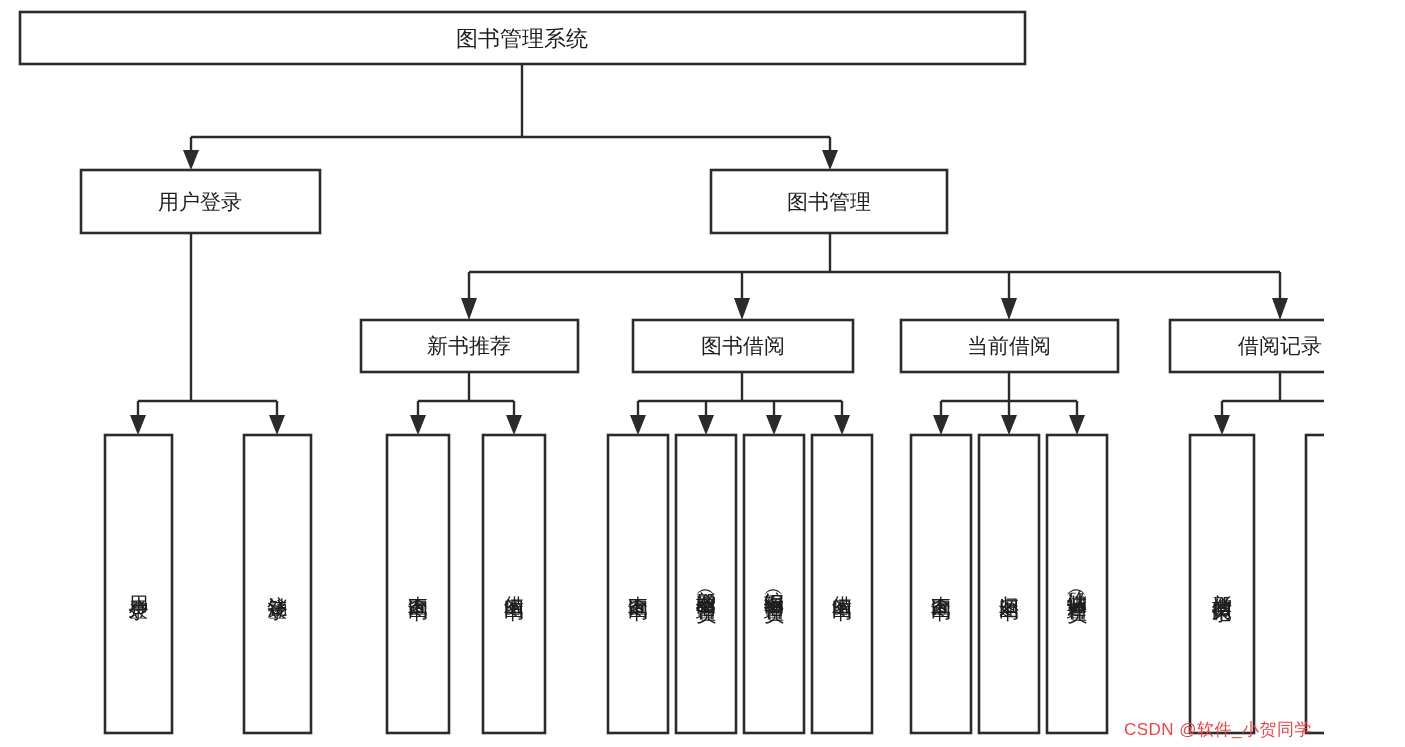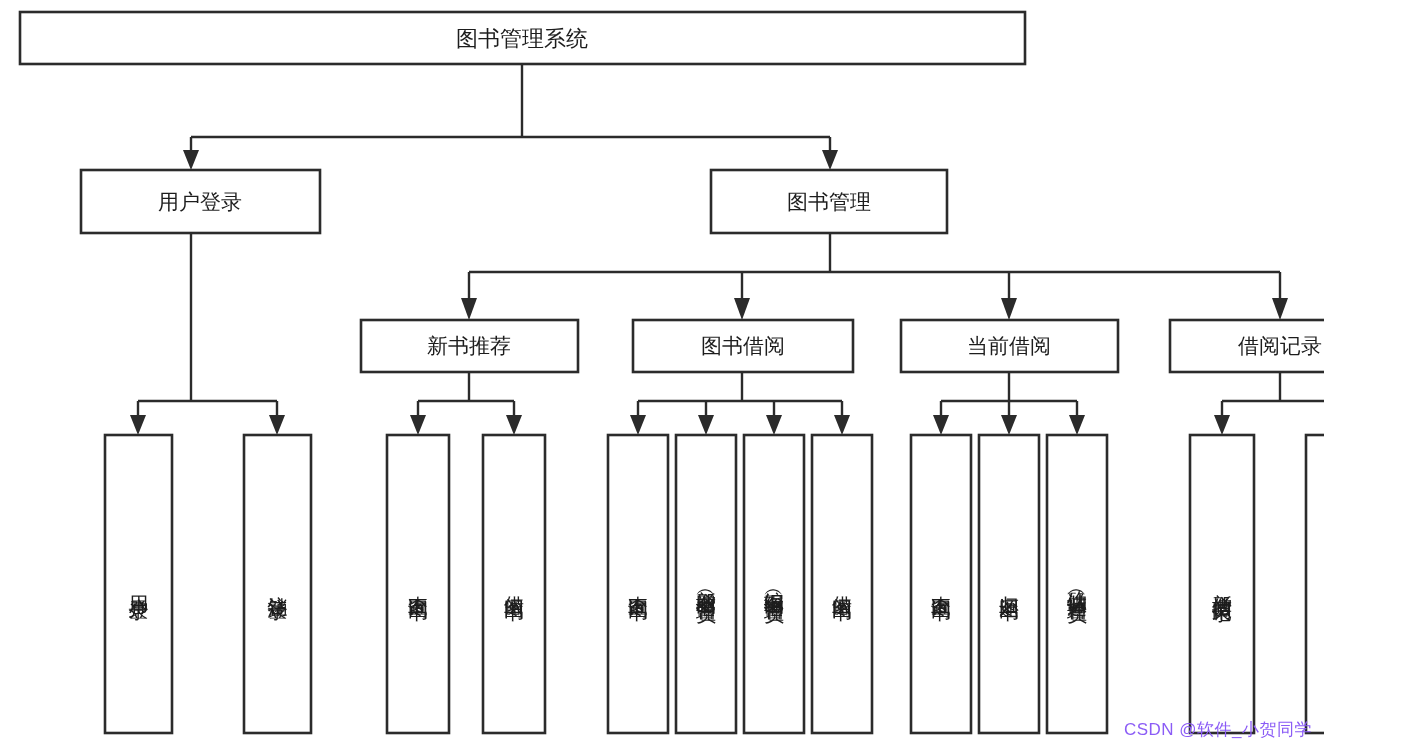--- a/index.html
+++ b/index.html
@@ -78,21 +78,21 @@
     letter-spacing: 2px;
     text-align: center;
     white-space: nowrap;
   }
   .watermark {
     position: absolute;
     right: 12px;
     bottom: 6px;
     font-family: "Liberation Sans", "DejaVu Sans", sans-serif;
     font-size: 17px;
-    color: #8b5cf6;
+    color: #ef4444;
     letter-spacing: 0.5px;
     user-select: none;
   }
 </style>
 </head>
 <body>
 
 <div id="diagram-root">
 
   <svg id="tree-svg" viewBox="0 0 1405 747" xmlns="http://www.w3.org/2000/svg">

